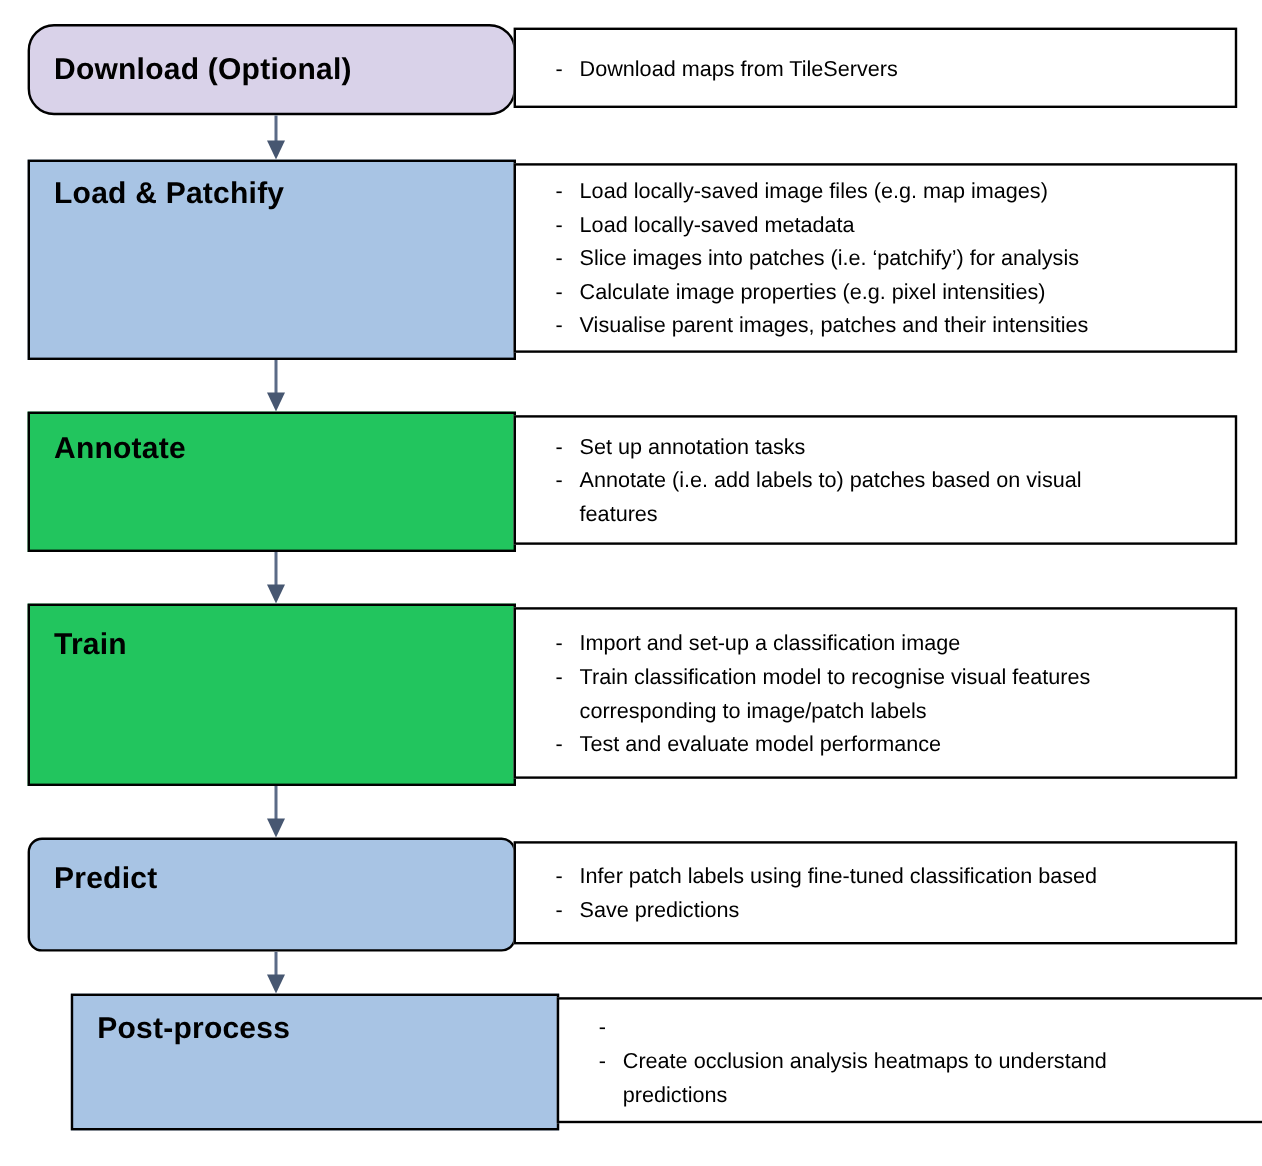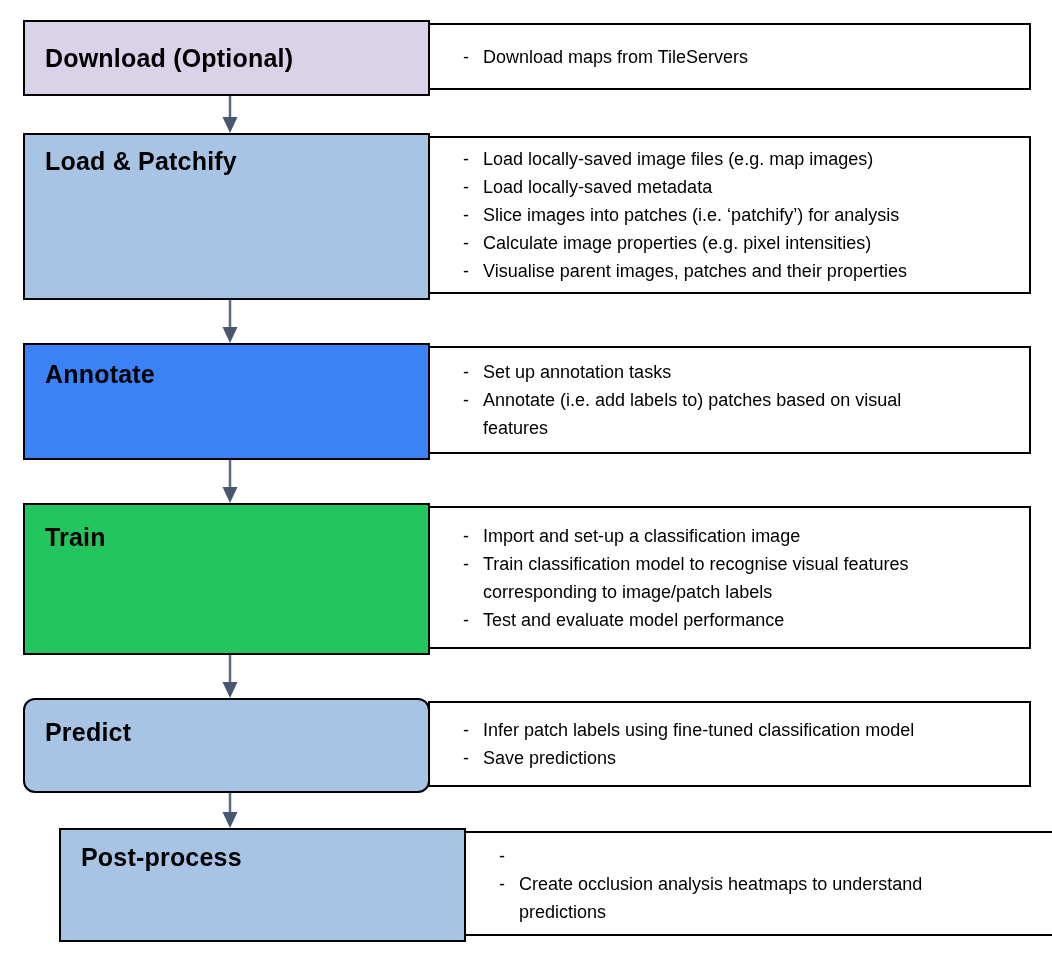--- a/index.html
+++ b/index.html
@@ -45,21 +45,21 @@
   .bullet-text{white-space:pre-wrap;}
   .gap{position:relative;width:1008px;}
   .arrow-svg{position:absolute;left:198px;top:0;display:block;}
 </style>
 </head>
 <body>
 
 <div class="canvas">
   <div id="flow">
   <div class="row" style="height: 76px;">
-    <div class="stage-left" style="background: rgb(217, 210, 233);">
+    <div class="stage-left" style="background: rgb(217, 210, 233); border-radius: 22px;">
       <div class="title-block" style="height: 28px;">
         <h2 class="stage-title">Download (Optional)</h2>
       </div>
     </div>
     <div class="stage-right">
       <ul class="bullets">
             <li>
               <span class="bullet-dash">-</span>
               <span class="bullet-text">Download maps from TileServers</span>
             </li>
@@ -91,33 +91,33 @@
             <li>
               <span class="bullet-dash">-</span>
               <span class="bullet-text">Slice images into patches (i.e. ‘patchify’) for analysis</span>
             </li>
             <li>
               <span class="bullet-dash">-</span>
               <span class="bullet-text">Calculate image properties (e.g. pixel intensities)</span>
             </li>
             <li>
               <span class="bullet-dash">-</span>
-              <span class="bullet-text">Visualise parent images, patches and their properties</span>
+              <span class="bullet-text">Visualise parent images, patches and their intensities</span>
             </li>
           </ul>
     </div>
   </div>
 <div class="gap" style="height: 43px;">
         <svg class="arrow-svg" width="18" height="43" viewBox="0 0 18 43">
           <line x1="9" y1="0" x2="9" y2="29" stroke="#5b6b87" stroke-width="2.5"></line>
           <polygon points="1.5,27 16.5,27 9,43" fill="#475771"></polygon>
         </svg>
       </div>
   <div class="row" style="height: 117px;">
-    <div class="stage-left" style="background: #3b82f6;">
+    <div class="stage-left" style="background: #22c55e;">
       <div class="title-block" style="height: 84px;">
         <h2 class="stage-title">Annotate</h2>
       </div>
     </div>
     <div class="stage-right">
       <ul class="bullets">
             <li>
               <span class="bullet-dash">-</span>
               <span class="bullet-text">Set up annotation tasks</span>
             </li>
@@ -168,21 +168,21 @@
   <div class="row" style="height: 95px;">
     <div class="stage-left" style="background: rgb(168, 196, 228); border-radius: 12px;">
       <div class="title-block" style="height: 56px;">
         <h2 class="stage-title">Predict</h2>
       </div>
     </div>
     <div class="stage-right">
       <ul class="bullets">
             <li>
               <span class="bullet-dash">-</span>
-              <span class="bullet-text">Infer patch labels using fine-tuned classification model</span>
+              <span class="bullet-text">Infer patch labels using fine-tuned classification based</span>
             </li>
             <li>
               <span class="bullet-dash">-</span>
               <span class="bullet-text">Save predictions</span>
             </li>
           </ul>
     </div>
   </div>
 <div class="gap" style="height: 35px;">
         <svg class="arrow-svg" width="18" height="35" viewBox="0 0 18 35">

